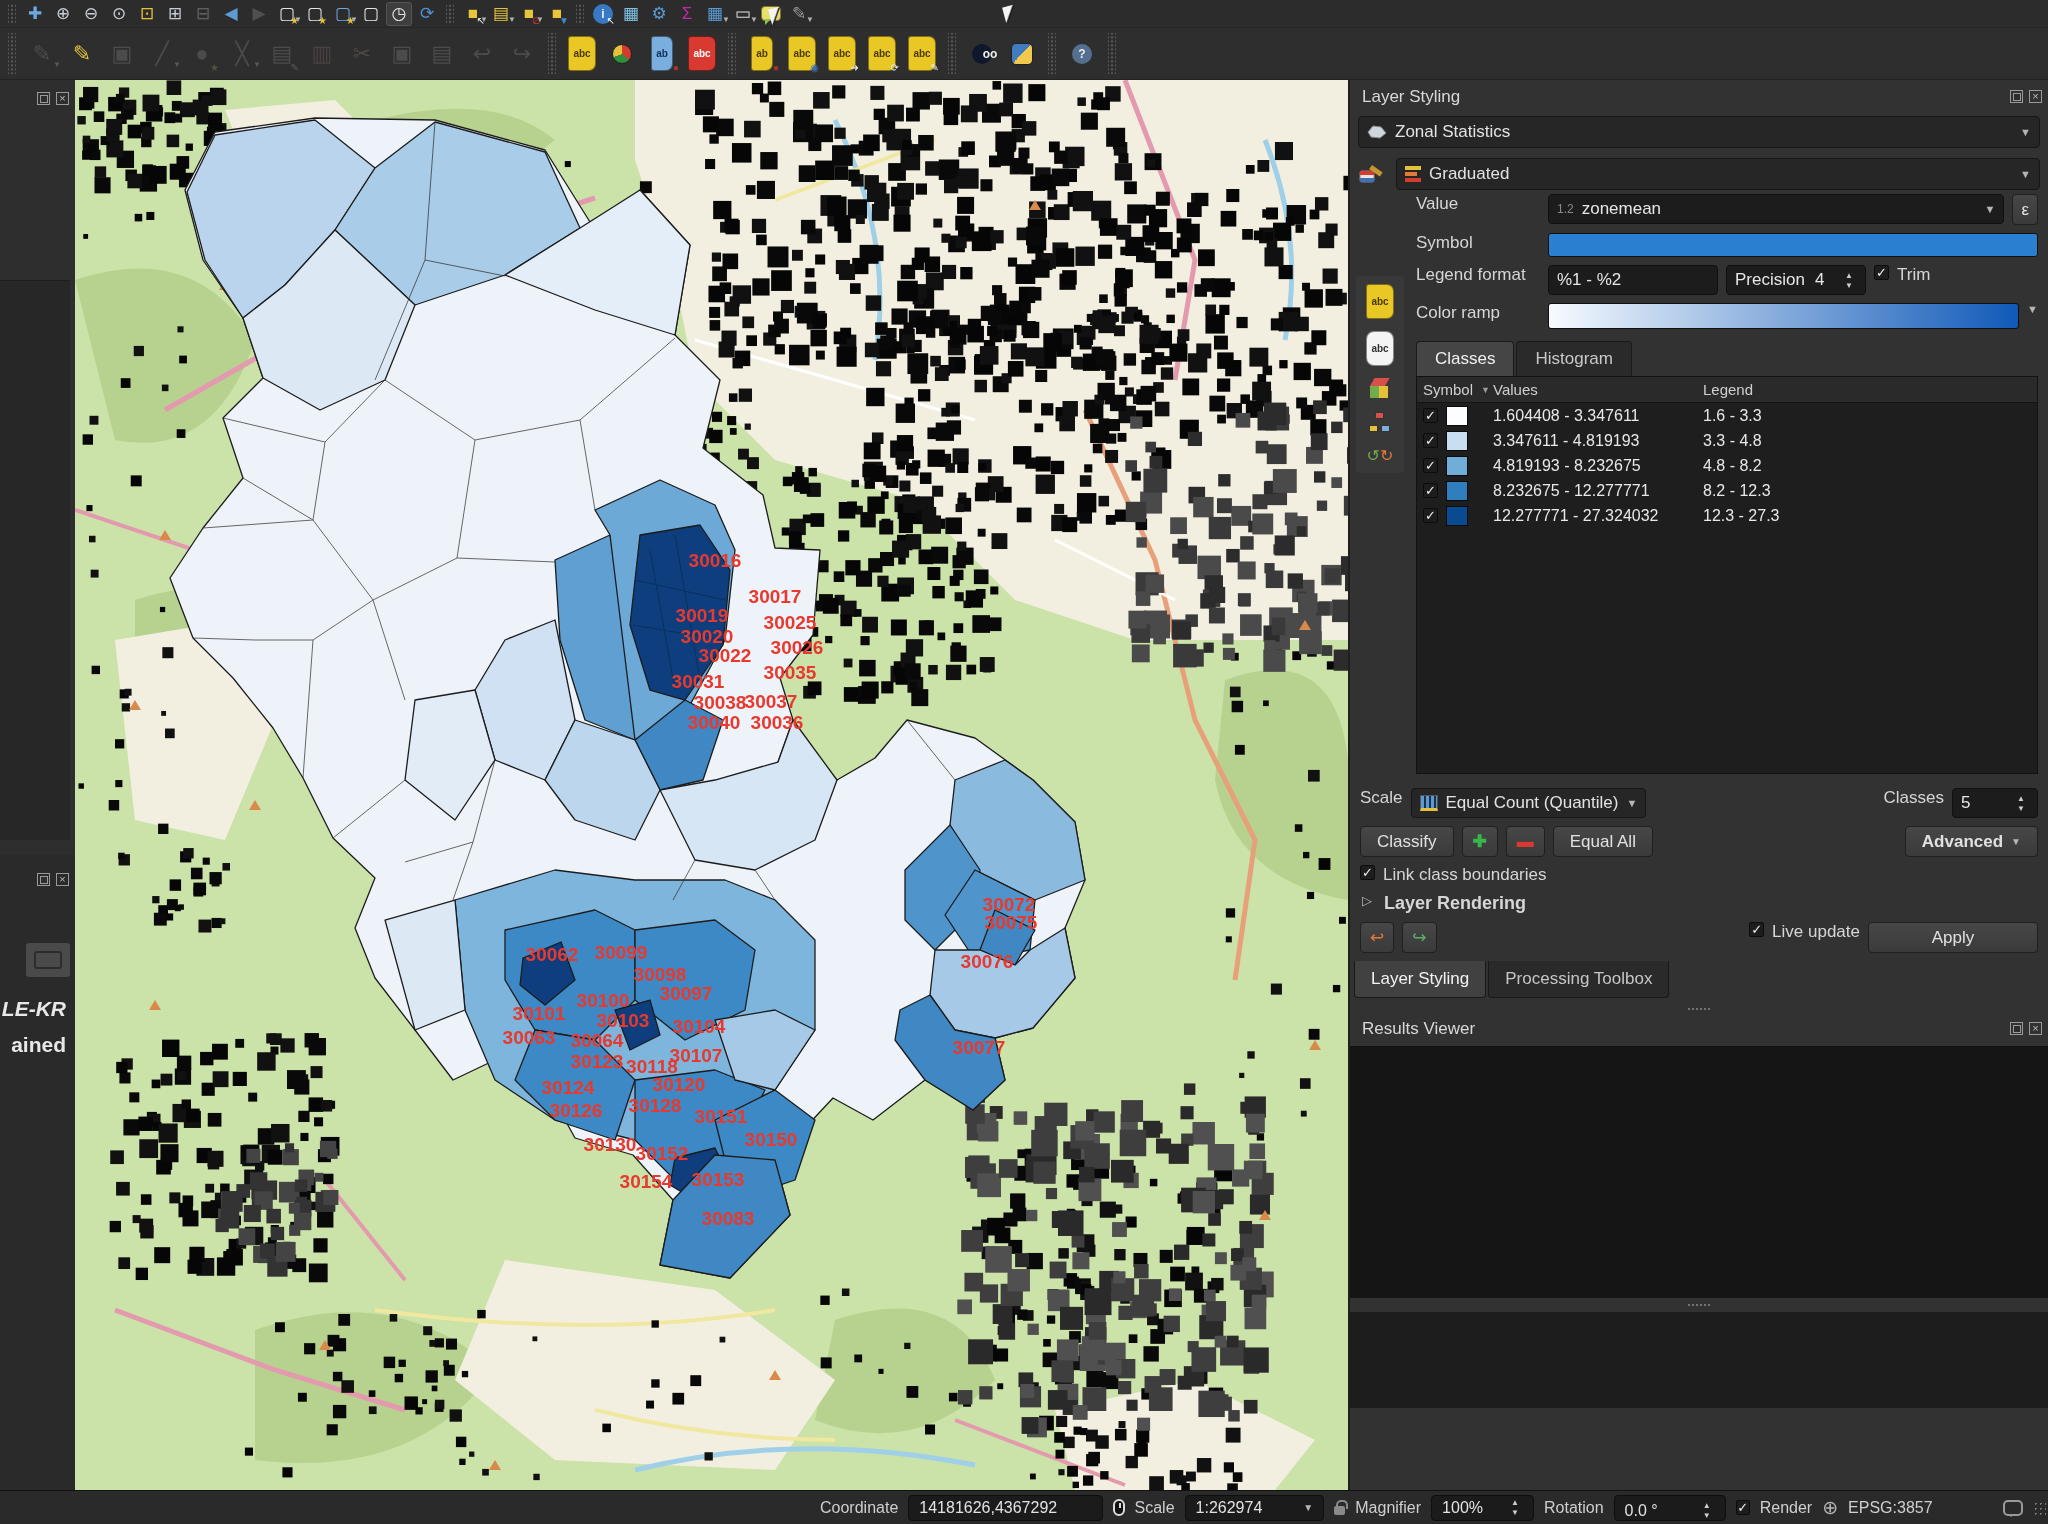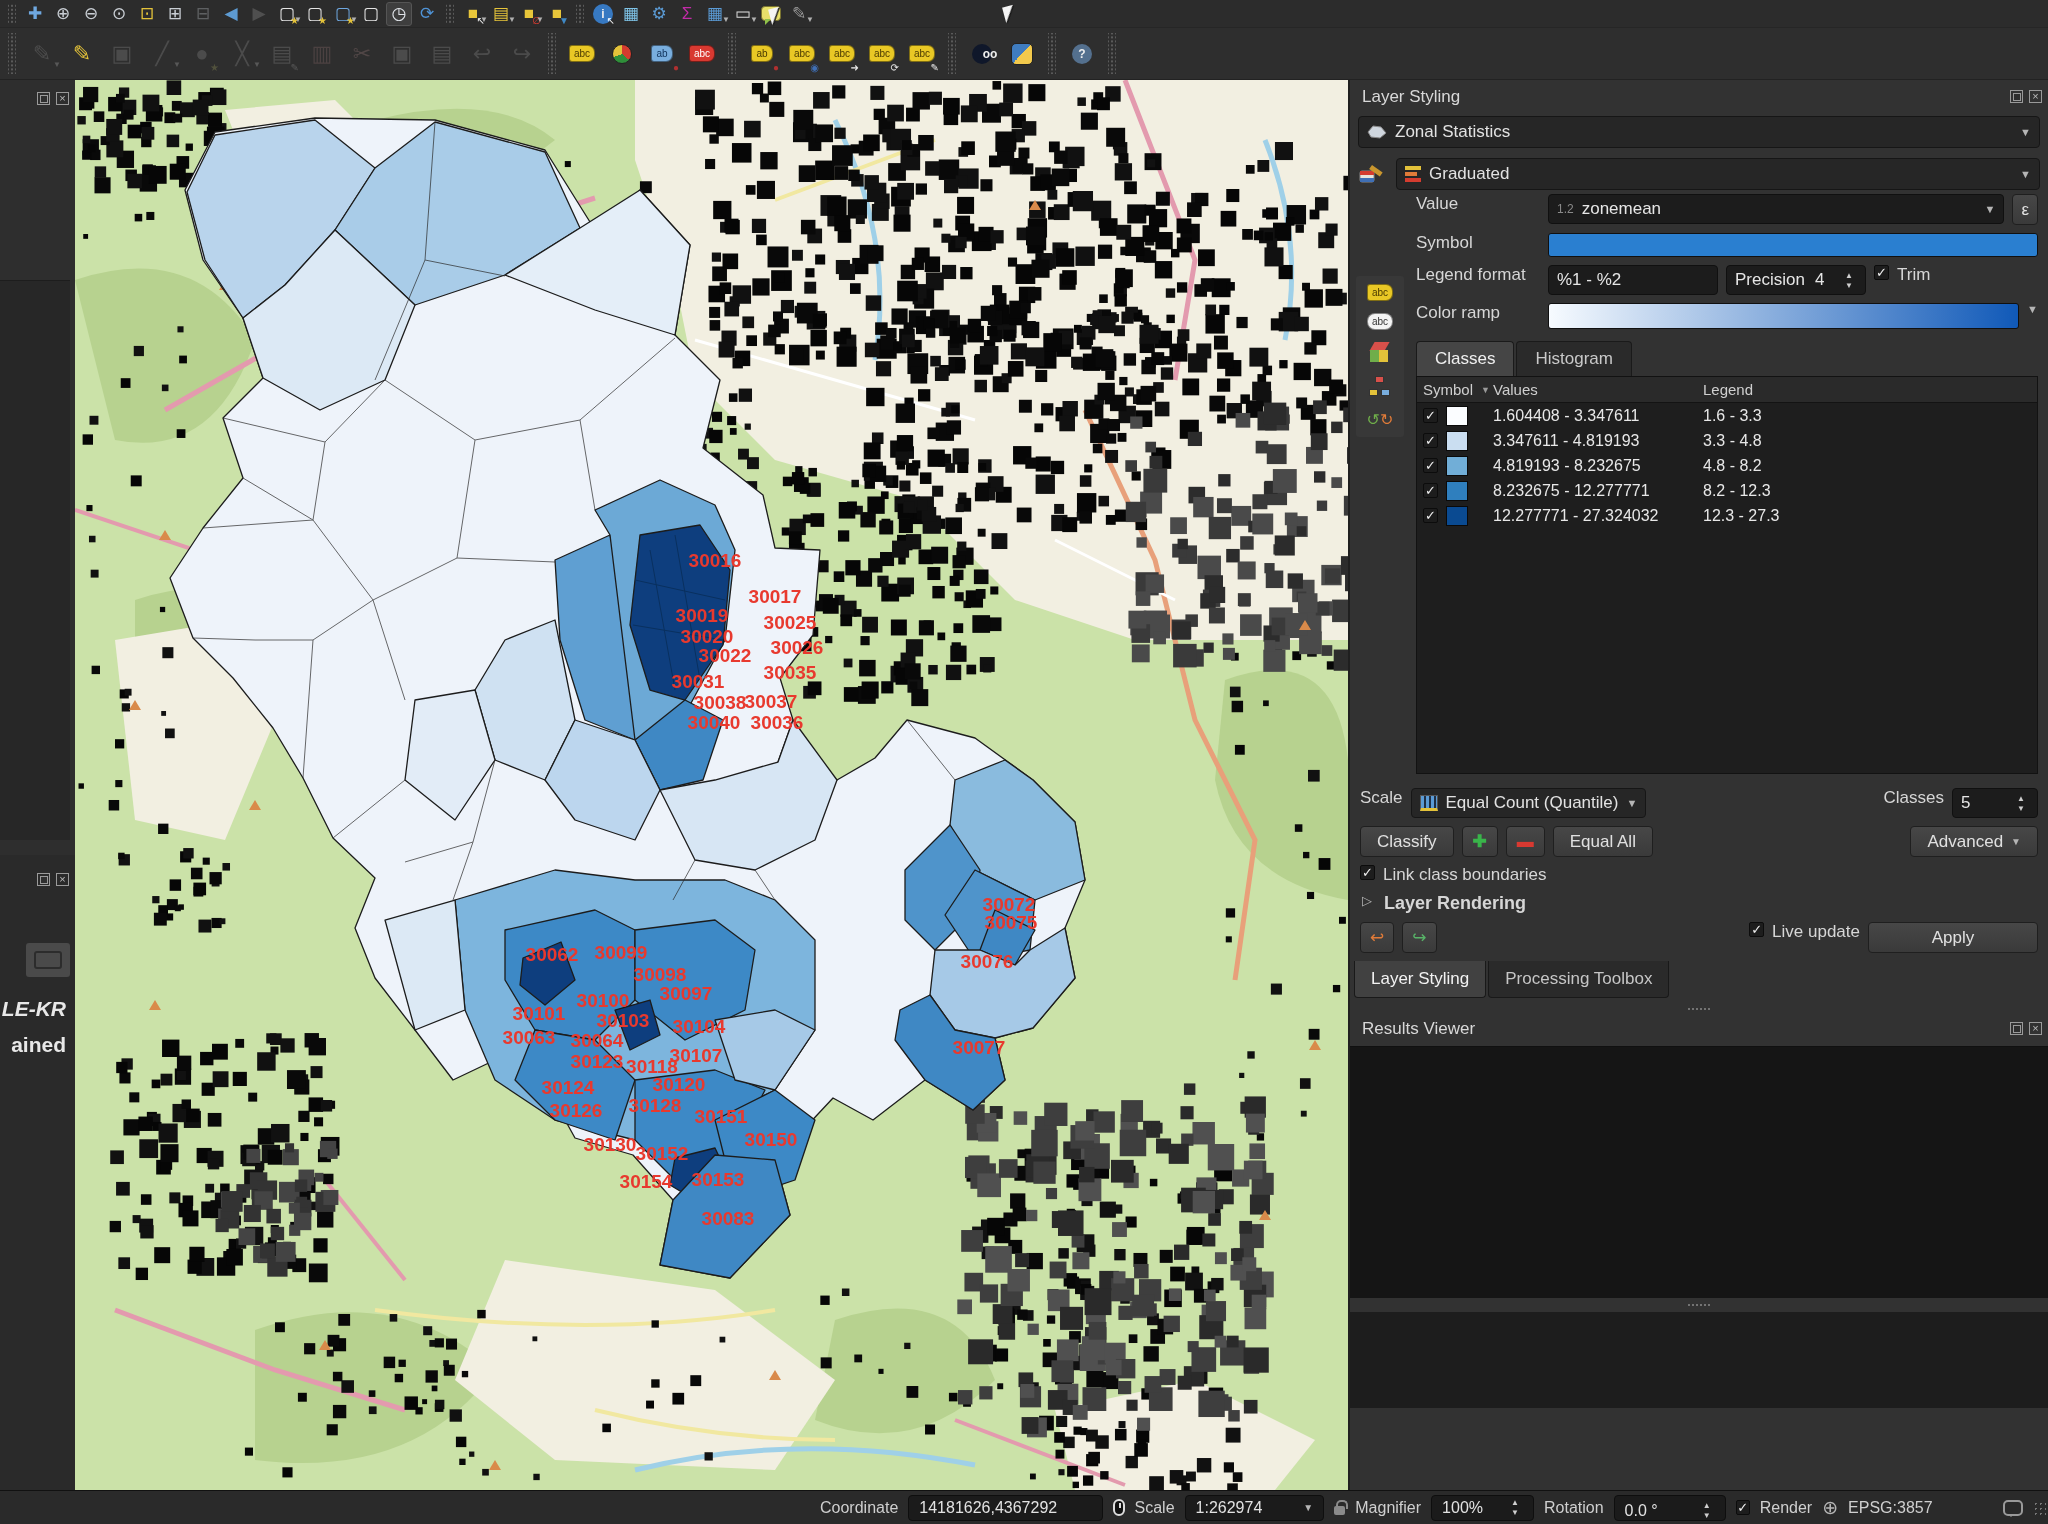--- a/index.html
+++ b/index.html
@@ -18,21 +18,21 @@
   .tb-icon .glyph { font-size:17px; line-height:1; }
   #toolbar2 .tb-icon .glyph { font-size:22px; }
   .tb-icon.disabled { opacity:.32; }
   .tb-icon.pressed { background:#3e3e3e; border:1px solid #555; }
   .tb-icon .ovl { position:absolute; right:1px; bottom:0; font-size:10px; line-height:1; }
   .tb-icon .dd { position:absolute; right:-1px; bottom:4px; font-size:8px; color:#b0b0b0; }
   #toolbar1 .tb-icon .dd { right:-2px; bottom:2px;}
   .tb-handle { width:8px; height:80%; flex:0 0 auto; margin:0 4px;
     background-image:radial-gradient(#5a5a5a 1px, transparent 1px);
     background-size:4px 4px; background-position:center; }
-  .abc-badge { font-size:10px; font-weight:normal; padding:2px 4px; border-radius:3px 7px 7px 3px;
+  .abc-badge { font-size:10px; font-weight:bold; padding:11px 4px; border-radius:3px 7px 7px 3px;
     border:1px solid rgba(0,0,0,.45); letter-spacing:0; }
   .pie { width:20px; height:20px; border-radius:50%;
     background:conic-gradient(#d43c2f 0 130deg, #2f8f3a 130deg 250deg, #e3c23a 250deg 360deg);
     border:1px solid #222; }
   .py { width:22px; height:22px; border-radius:5px;
     background:linear-gradient(135deg,#3f7cc0 50%,#f2c94c 50%); border:1px solid #222; }
   .round { width:20px; height:20px; border-radius:50%; display:flex; align-items:center;
     justify-content:center; font-weight:bold; font-size:12px; color:#eee; }
   .bub { width:20px; height:15px; border-radius:4px; background:#e8e06a; border:1px solid #7a7430;
     position:relative; }
@@ -2179,21 +2179,21 @@
           <span>▼</span>
         </span>
     </div>
   </div>
 
   <div class="ls-row" style="margin-left:10px;">
     <span class="btn">Classify</span>
     <span class="btn" style="padding:0 10px;color:#39b54a;font-weight:bold;">✚</span>
     <span class="btn" style="padding:0 10px;color:#d83931;font-weight:bold;">▬</span>
     <span class="btn">Equal All</span>
-    <span class="btn" style="margin-left:auto;">
+    <span class="btn" style="margin-left:auto;font-weight:bold;">
       <span>Advanced</span>
       <span style="font-size:10px;margin-left:8px;color:#b5b5b5;">▼</span>
     </span>
   </div>
 
   <div class="ls-row" style="margin-left:10px;">
     <span class="cb">✓</span>
     <span class="ls-label">Link class boundaries</span>
   </div>
 

